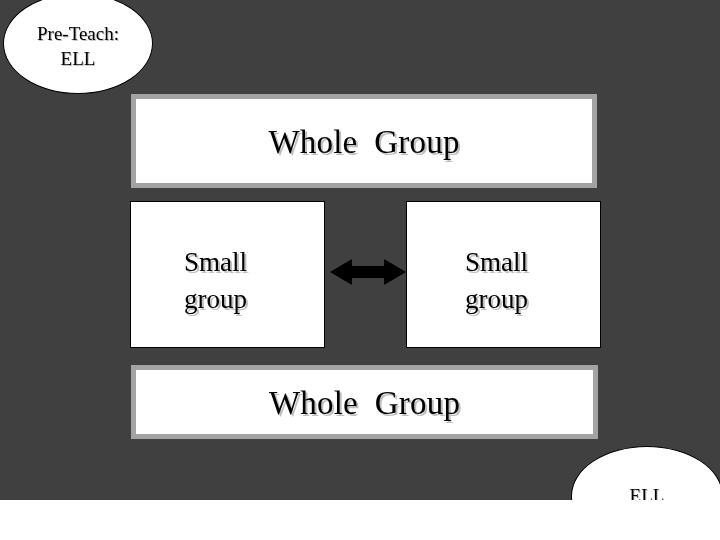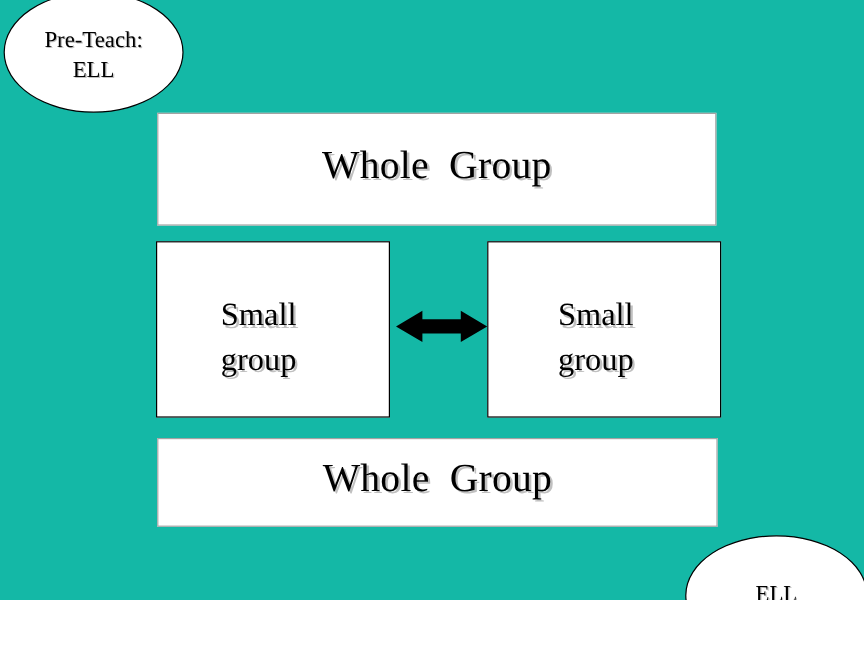--- a/index.html
+++ b/index.html
@@ -9,21 +9,21 @@
   }
   body {
     background: #ffffff;
     font-family: "Liberation Serif", "DejaVu Serif", serif;
   }
 
   #canvas {
     position: relative;
     width: 720px;
     height: 500px;
-    background: #14b8a6;
+    background: #404040;
     overflow: hidden;
   }
 
   
   .oval {
     position: absolute;
     background: #ffffff;
     border: 1px solid #000000;
     border-radius: 50%;
     display: flex;
@@ -54,21 +54,21 @@
     left: 571px;
     top: 446px;
     width: 152px;
     height: 100px;
   }
 
   
   .rect {
     position: absolute;
     background: #ffffff;
-    border: 1px solid #a3a3a3;
+    border: 5px solid #a3a3a3;
     box-sizing: border-box;
     color: #000000;
   }
 
   .rect .wg-text {
     position: absolute;
     left: 0;
     right: 0;
     text-align: center;
     font-size: 33px;

